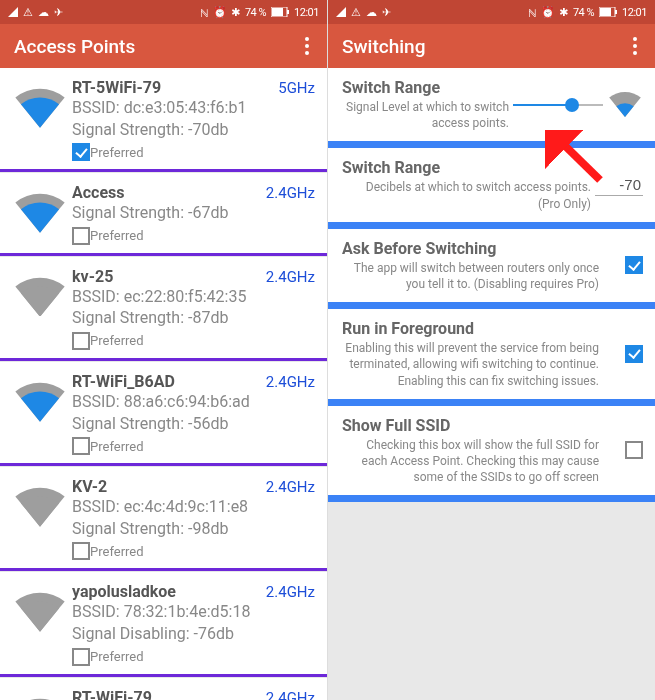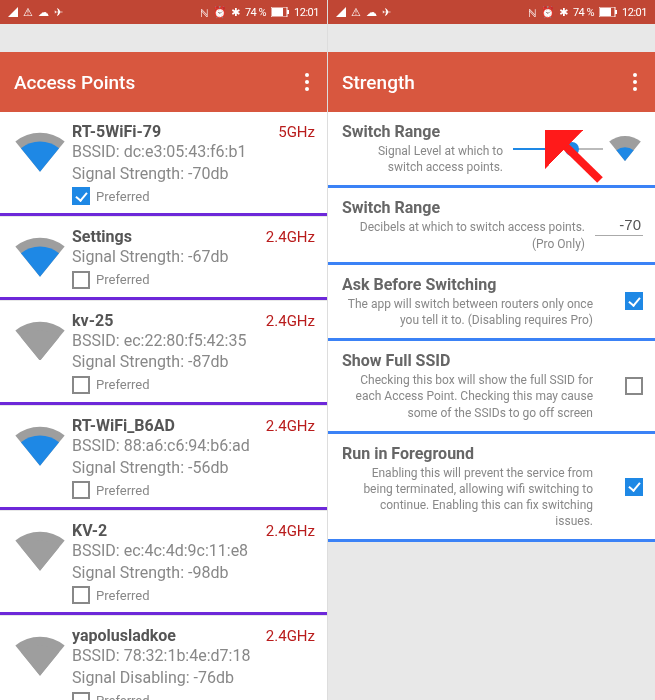--- a/index.html
+++ b/index.html
@@ -2,40 +2,40 @@
 <html><head>
 <meta charset="utf-8">
 <style>
   * { box-sizing: border-box; margin: 0; padding: 0; }
   html, body { width: 655px; height: 700px; font-family: Roboto, Arial, sans-serif; background: #fff; }
   .screen { float: left; width: 327px; height: 700px; background: #e8e8e8; overflow: hidden; position: relative; }
   .screen + .screen { border-left: 1px solid #ddd; width: 328px; }
   .statusbar { height: 24px; background: #c04634; color: #fff; display: flex; align-items: center; justify-content: space-between; padding: 0 8px; font-size: 11px; }
   .status-left, .status-right { display: flex; align-items: center; gap: 5px; }
   .status-right span { letter-spacing: -0.5px; }
-  .appbar { height: 60px; background: #d8573f; color: #fff; display: flex; align-items: center; justify-content: space-between; padding: 0 14px; margin-top: 28px; }
+  .appbar { height: 44px; background: #d8573f; color: #fff; display: flex; align-items: center; justify-content: space-between; padding: 0 14px; }
   .appbar h1 { font-size: 19px; font-weight: 500; }
   .menu-dots { display: flex; flex-direction: column; gap: 3px; padding: 8px 4px; cursor: pointer; }
   .menu-dots span { width: 4px; height: 4px; border-radius: 50%; background: #fff; }
   .list { background: #e8e8e8; }
   .ap-item { background: #fff; display: flex; padding: 10px 12px 8px 8px; border-bottom: 3px solid #6d28d9; margin-bottom: 1px; }
   .ap-icon { width: 64px; display:flex; align-items:flex-start; justify-content:center; padding-top:6px;}
   .ap-body { flex: 1; }
   .ap-top { display: flex; justify-content: space-between; align-items: baseline; }
   .ap-name { font-size: 16px; font-weight: 700; color: #555; }
-  .ap-band { font-size: 15px; color: #b91c1c; }
+  .ap-band { font-size: 15px; color: #1d4ed8; }
   .ap-line { font-size: 16px; color: #888; line-height: 1.35; }
-  .pref-row { display: flex; align-items: center; gap: 6px; margin-top: 3px; }
+  .pref-row { display: flex; align-items: center; margin-top: 3px; }
   .pref-lbl { font-size: 13px; color: #888; }
   .chk { width: 18px; height: 18px; border: 2px solid #888; display:inline-flex; align-items:center; justify-content:center; position: relative; cursor: pointer; }
   .chk.checked { background: #1e88e5; border-color: #1e88e5; }
   .chk.checked::after { content:""; width:5px; height:9px; border:solid #fff; border-width:0 2.5px 2.5px 0; transform: rotate(40deg); margin-top:-2px;}
   
   .settings-list { background: #eee; }
-  .set-item { background: #fff; border-bottom: 3px solid #3b82f6; padding: 10px 12px 10px 14px; display:flex; gap:10px;}
+  .set-item { background: #fff; border-bottom: 7px solid #3b82f6; padding: 10px 12px 10px 14px; display:flex; gap:4px;}
   .set-text { flex:1; }
   .set-title { font-size: 16px; font-weight: 700; color: #666; margin-bottom: 2px; }
   .set-desc { font-size: 12px; color: #888; line-height: 1.35; text-align: right; }
   .set-ctrl { display:flex; align-items:center; justify-content:flex-end; min-width:40px;}
   .slider-wrap { width: 90px; height: 24px; position: relative; display:flex; align-items:center;}
   .slider-track { height: 2px; background: #bbb; flex:1; position: relative;}
   .slider-fill { position:absolute; left:0; top:0; height:2px; width:65%; background:#1e88e5;}
   .slider-thumb { position:absolute; left:65%; top:50%; width:14px; height:14px; background:#1e88e5; border-radius:50%; transform:translate(-50%,-50%);}
   .num-input { width:48px; text-align:right; border:none; border-bottom:1px solid #aaa; font-size:15px; color:#555; background:transparent; padding:2px 2px;}
   .mini-wifi { margin-left:4px; }
@@ -99,21 +99,21 @@
       </div>
       <div class="ap-item">
     <div class="ap-icon">
           <svg width="56" height="43.68" viewBox="0 0 100 78">
     <path d="M50 78 L6 24 A70 70 0 0 1 94 24 Z" fill="#9e9e9e"></path>
     <path d="M50 78 L16 36 A55 55 0 0 1 84 36 Z" fill="#1e88e5"></path>
   </svg>
         </div>
     <div class="ap-body">
       <div class="ap-top">
-        <span class="ap-name">Settings</span>
+        <span class="ap-name">Access</span>
         <span class="ap-band">2.4GHz</span>
       </div>
       <div class="ap-line">Signal Strength: -67db</div>
       <div class="pref-row">
         <span class="chk "></span>
         <span class="pref-lbl">Preferred</span>
       </div>
     </div>
       </div>
       <div class="ap-item">
@@ -181,21 +181,21 @@
           <svg width="56" height="43.68" viewBox="0 0 100 78">
     <path d="M50 78 L6 24 A70 70 0 0 1 94 24 Z" fill="#9e9e9e"></path>
     <path d="M50 78 L16 36 A55 55 0 0 1 84 36 Z" fill="#9e9e9e"></path>
   </svg>
         </div>
     <div class="ap-body">
       <div class="ap-top">
         <span class="ap-name">yapolusladkoe</span>
         <span class="ap-band">2.4GHz</span>
       </div>
-      <div class="ap-line">BSSID: 78:32:1b:4e:d7:18</div>
+      <div class="ap-line">BSSID: 78:32:1b:4e:d5:18</div>
       <div class="ap-line">Signal Disabling: -76db</div>
       <div class="pref-row">
         <span class="chk "></span>
         <span class="pref-lbl">Preferred</span>
       </div>
     </div>
       </div>
       <div class="ap-item">
     <div class="ap-icon">
           <svg width="56" height="43.68" viewBox="0 0 100 78">
@@ -236,21 +236,21 @@
       <span>74 %</span>
       <svg width="18" height="10">
           <rect x="0" y="0" width="16" height="10" fill="none" stroke="#fff"></rect>
           <rect x="1" y="1" width="11" height="8" fill="#fff"></rect>
           <rect x="16" y="3" width="2" height="4" fill="#fff"></rect>
         </svg>
       <span>12:01</span>
     </div>
   </div>
   <div class="appbar">
-    <h1>Strength</h1>
+    <h1>Switching</h1>
     <div class="menu-dots">
         <span></span>
         <span></span>
         <span></span>
       </div>
   </div>
   <div class="settings-list" id="settings-list">
       <div class="set-item">
     <div class="set-text">
       <div class="set-title">Switch Range</div>
@@ -284,34 +284,34 @@
     <div class="set-text">
       <div class="set-title">Ask Before Switching</div>
       <div class="set-desc">The app will switch between routers only once you tell it to. (Disabling requires Pro)</div>
     </div>
     <div class="set-ctrl">
           <span class="chk checked"></span>
         </div>
       </div>
       <div class="set-item">
     <div class="set-text">
+      <div class="set-title">Run in Foreground</div>
+      <div class="set-desc">Enabling this will prevent the service from being terminated, allowing wifi switching to continue. Enabling this can fix switching issues.</div>
+    </div>
+    <div class="set-ctrl">
+          <span class="chk checked"></span>
+        </div>
+      </div>
+      <div class="set-item">
+    <div class="set-text">
       <div class="set-title">Show Full SSID</div>
       <div class="set-desc">Checking this box will show the full SSID for each Access Point. Checking this may cause some of the SSIDs to go off screen</div>
     </div>
     <div class="set-ctrl">
           <span class="chk "></span>
-        </div>
-      </div>
-      <div class="set-item">
-    <div class="set-text">
-      <div class="set-title">Run in Foreground</div>
-      <div class="set-desc">Enabling this will prevent the service from being terminated, allowing wifi switching to continue. Enabling this can fix switching issues.</div>
-    </div>
-    <div class="set-ctrl">
-          <span class="chk checked"></span>
         </div>
       </div>
     </div>
 </div>
 
 <svg class="arrow" width="70" height="60">
   <defs>
       <marker id="ah" markerWidth="8" markerHeight="8" refX="2" refY="4" orient="auto">
         <polygon points="0,0 8,4 0,8" fill="#ff1a1a"></polygon>
       </marker>

